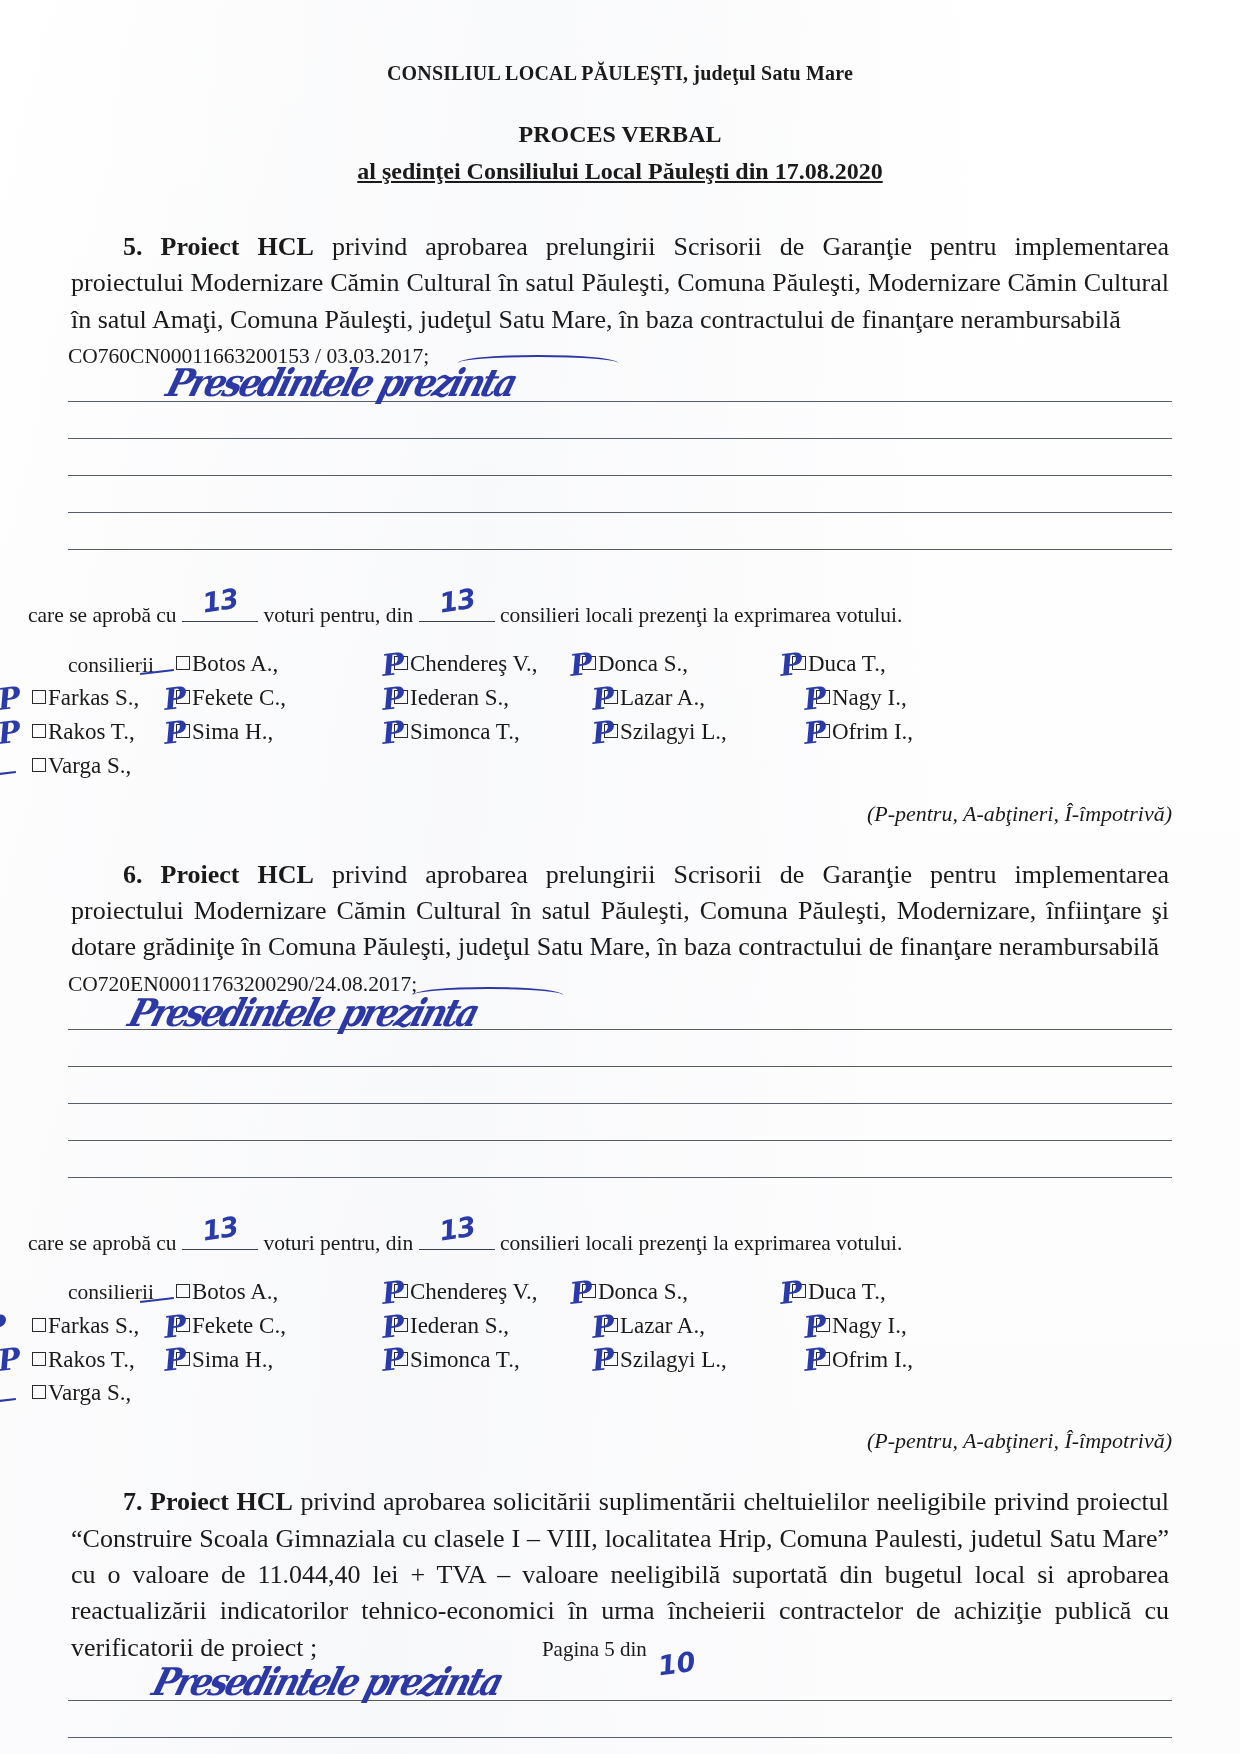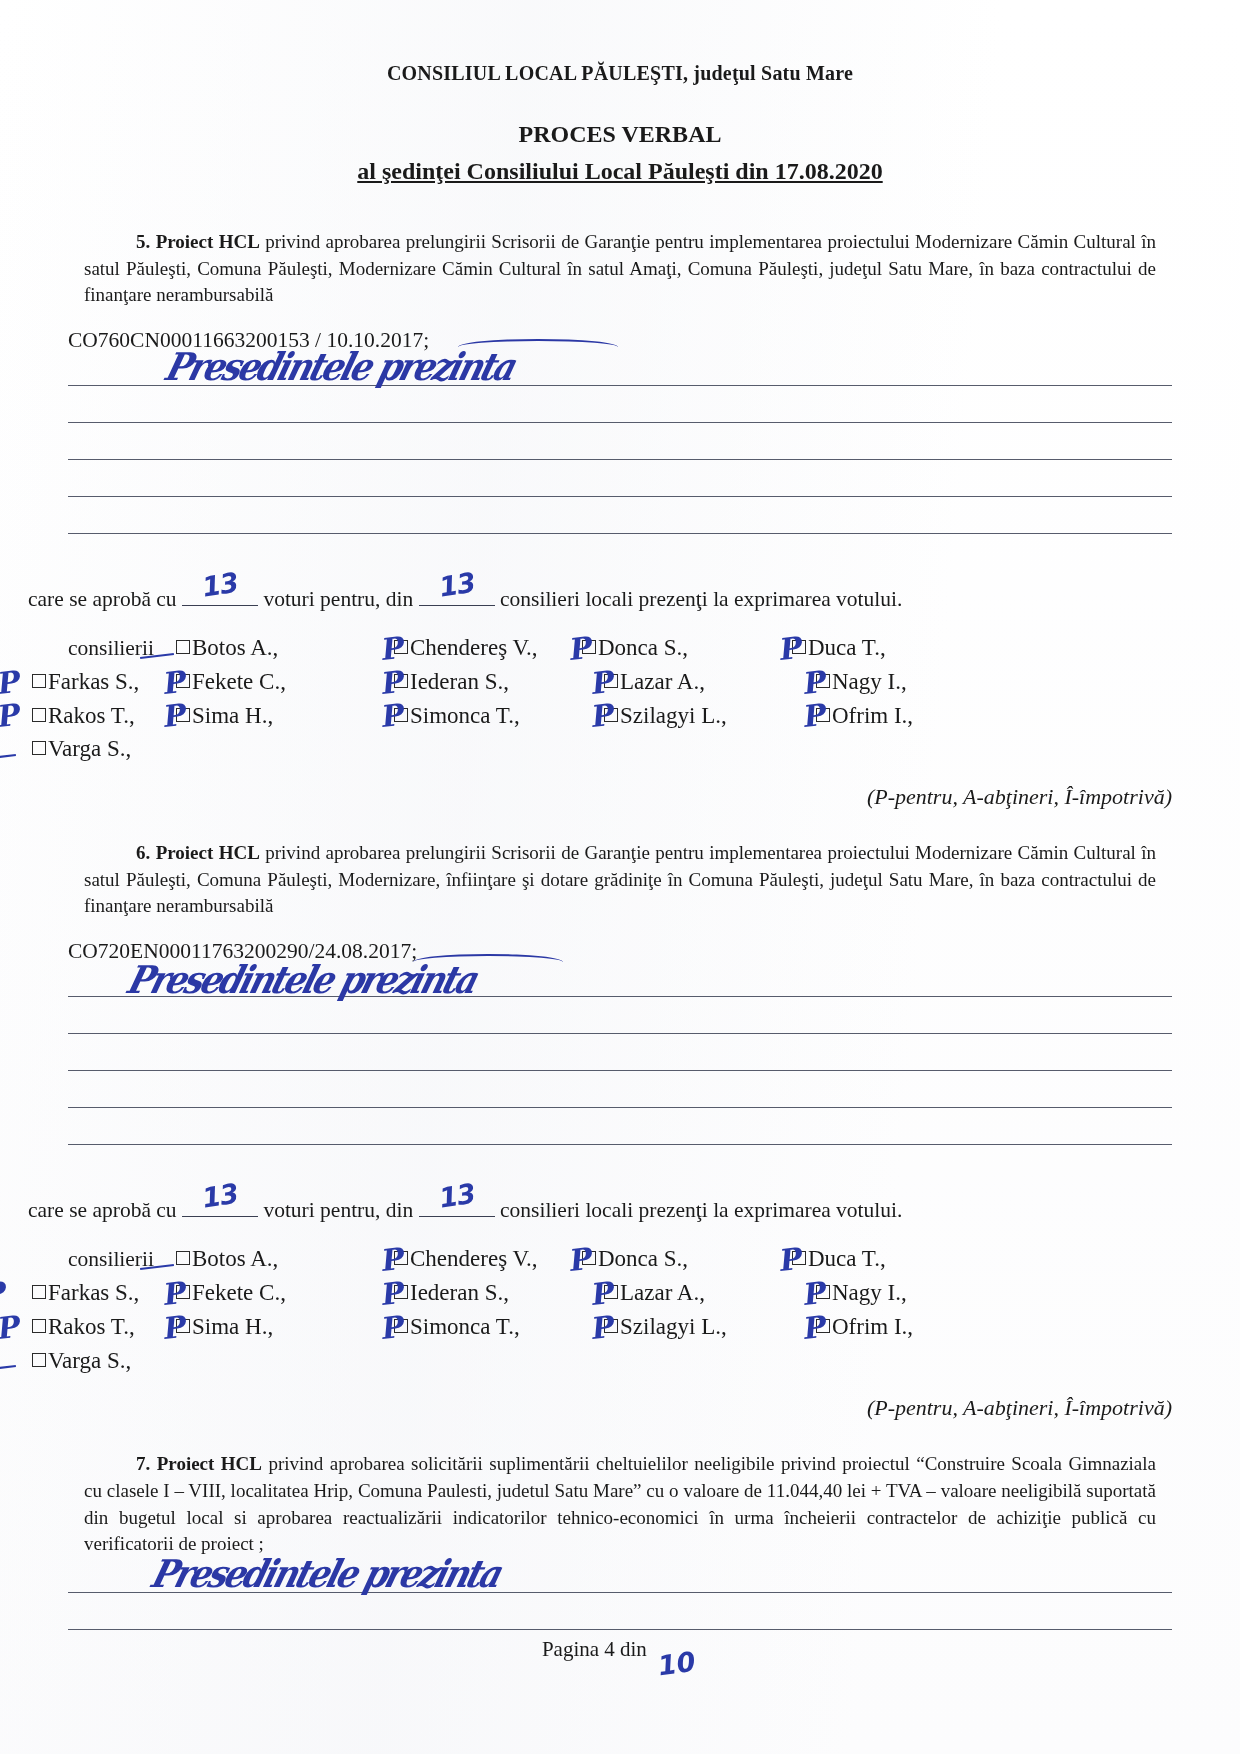--- a/index.html
+++ b/index.html
@@ -55,23 +55,23 @@
     font-size: 24px;
     margin-top: 10px;
     text-decoration: underline;
   }
 
   
   .body-block { margin: 0 68px 0 68px; }
   p.just {
     text-align: justify;
     text-justify: inter-word;
-    font-size: 19px;
+    font-size: 26px;
     line-height: 1.40;
-    margin: 16px;
+    margin: 3px;
     font-family: Liberation Serif, serif;
   }
   p.item-first { margin-top: 44px; text-indent: 52px; }
   .b { font-weight: bold; }
   .contract-line {
     font-size: 21.5px;
     line-height: 1.40;
     margin: 0;
     text-align: left;
   }
@@ -235,21 +235,21 @@
 
     <div class="doc-title">CONSILIUL LOCAL PĂULEŞTI, judeţul Satu Mare</div>
     <div class="doc-subtitle">PROCES VERBAL</div>
     <div class="doc-subtitle2">al şedinţei Consiliului Local Păuleşti din 17.08.2020</div>
 
     <div class="body-block">
       <p class="just item-first">
         <span class="b">5.</span>
         <span class="b">Proiect HCL</span><span> privind aprobarea prelungirii Scrisorii de Garanţie pentru implementarea proiectului Modernizare Cămin Cultural în satul Păuleşti, Comuna Păuleşti, Modernizare Cămin Cultural în satul Amaţi, Comuna Păuleşti, judeţul Satu Mare, în baza contractului de finanţare nerambursabilă</span>
       </p>
-      <p class="contract-line">CO760CN00011663200153 / 10.10.2017;</p>
+      <p class="contract-line">CO760CN00011663200153 / 03.03.2017;</p>
     </div>
 
     <div class="rules" style="position:relative;">
       <div class="rule first"></div>
       <div class="rule"></div>
       <div class="rule"></div>
       <div class="rule"></div>
       <div class="rule"></div>
       <div class="scribble" style="left:100px; top:-38px;">
         <span class="s1">Presedintele prezinta</span>
@@ -362,16 +362,16 @@
       <div class="rule first" style="margin-top:34px;"></div>
       <div class="rule"></div>
       <div class="scribble" style="left:86px; top:-38px;">
         <span class="s1">Presedintele prezinta</span>
       </div>
     </div>
 
   </div>
 
   <div class="footer">
-    <span>Pagina 4 din</span>
+    <span>Pagina 5 din</span>
     <span class="pg"><span class="hw2">10</span></span>
   </div>
 </div>
 
 </body></html>

